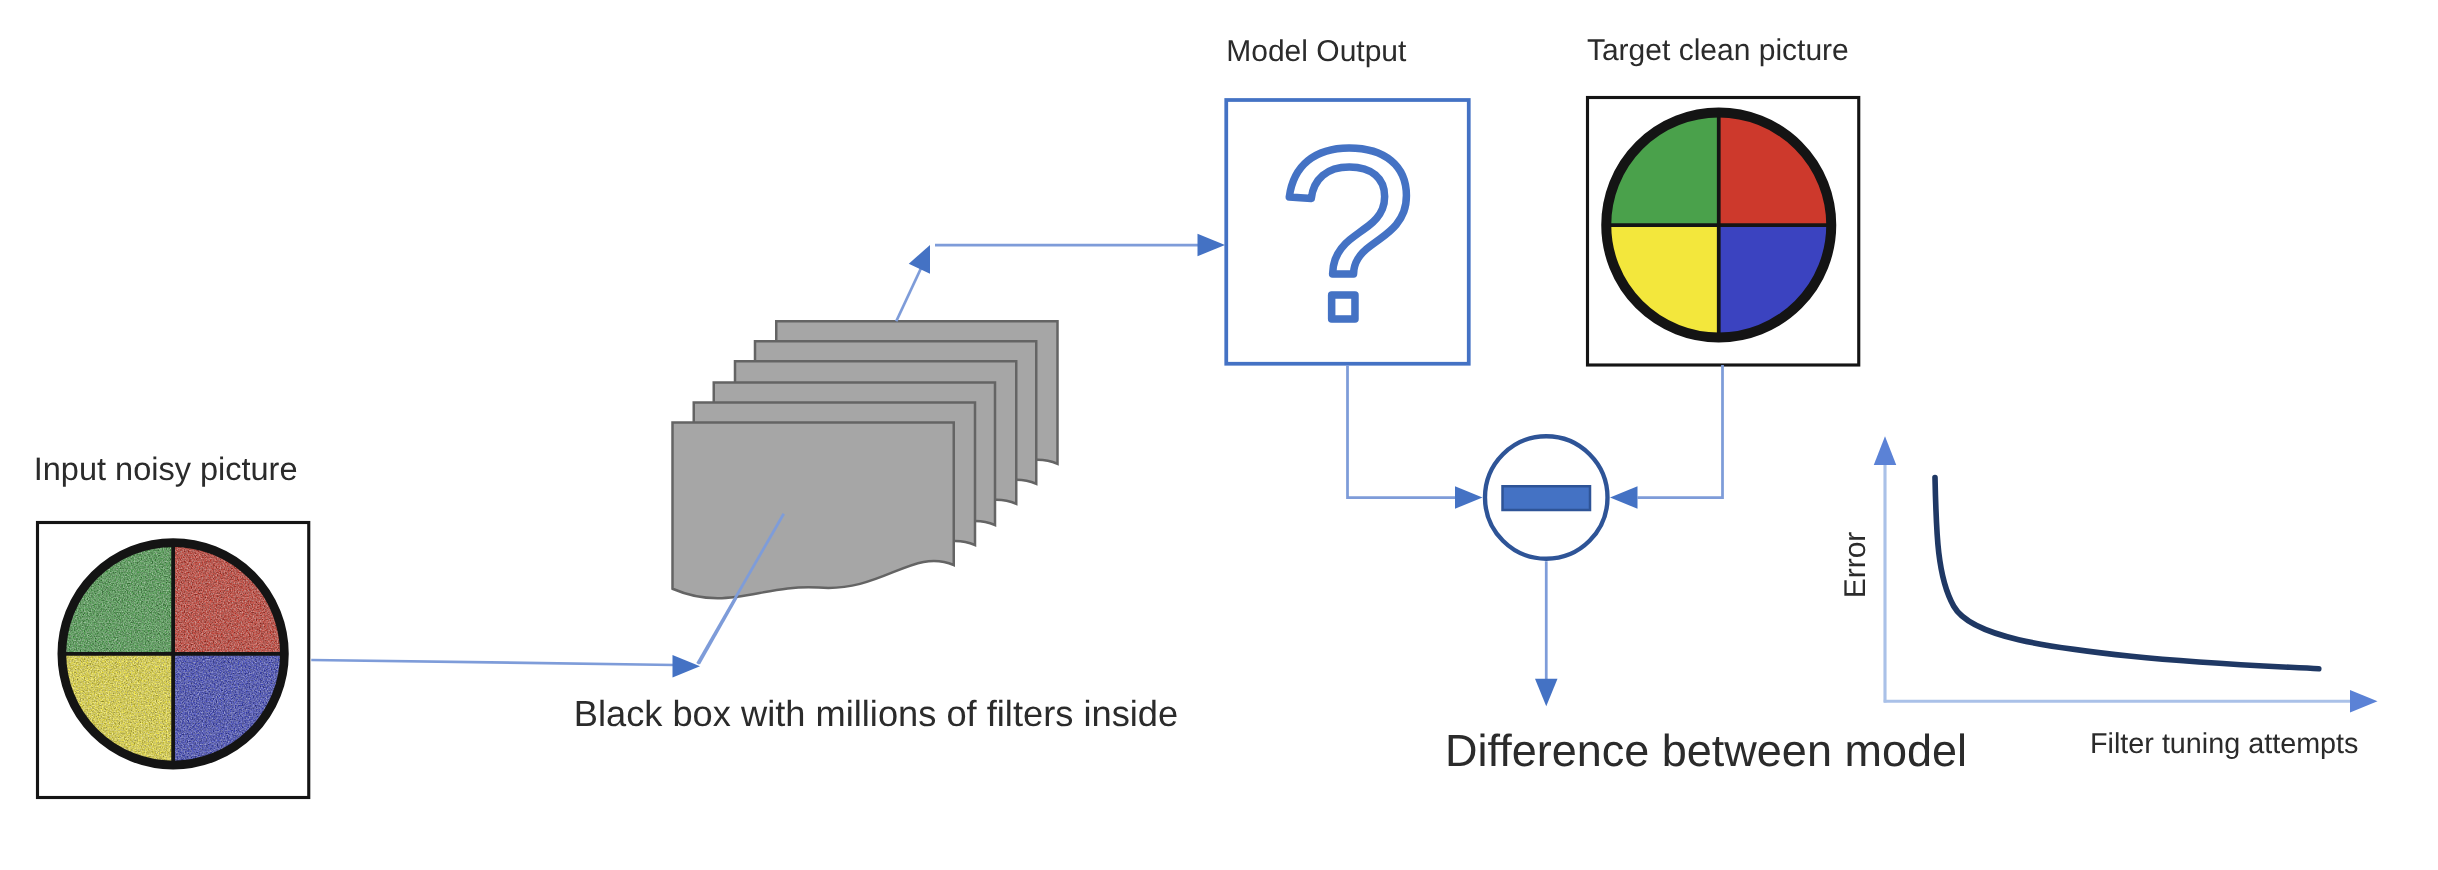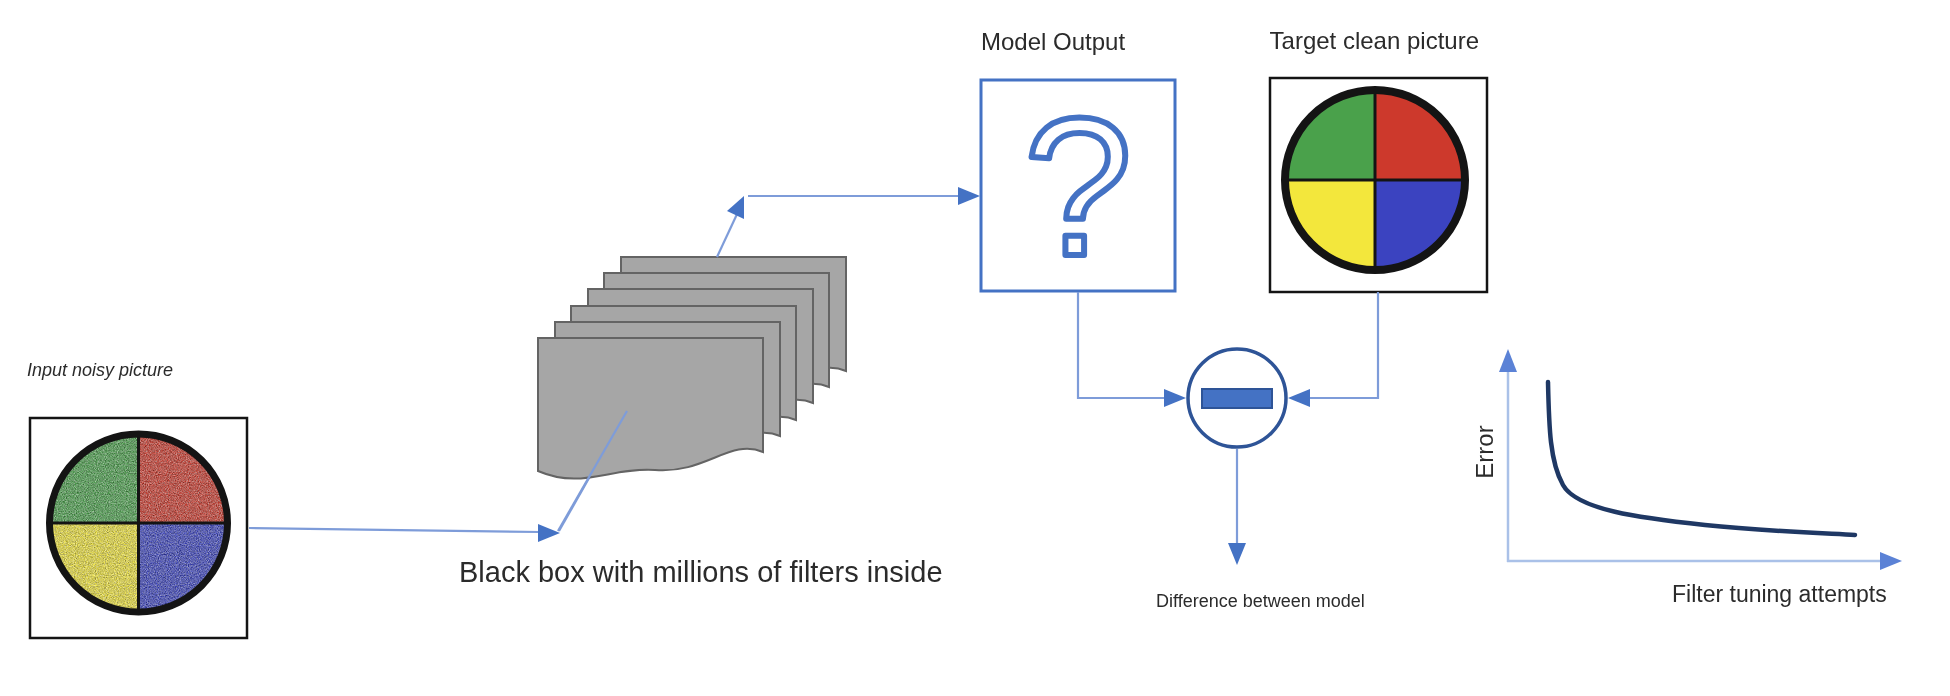--- a/index.html
+++ b/index.html
@@ -11,25 +11,25 @@
     font-family: "Liberation Sans", sans-serif;
     overflow: hidden;
   }
   .canvas svg.layer { position: absolute; left: 0; top: 0; }
   .lbl {
     position: absolute;
     color: var(--text);
     font-family: "Liberation Sans", sans-serif;
     white-space: nowrap;
   }
-  .lbl-input      { left: 27px;   top: 360px; font-size: 18px; font-style: italic; }
+  .lbl-input      { left: 27px;   top: 360px; font-size: 26px; }
   .lbl-blackbox   { left: 443px;  top: 556px; font-size: 29px; margin-left: 16px; }
   .lbl-model      { left: 981px;  top: 28px;  width: 194px; text-align: left; font-size: 24px; }
   .lbl-target     { left: 1262px; top: 27px;  width: 217px; text-align: right; font-size: 24px; }
-  .lbl-diff       { left: 1156px; top: 585px; font-size: 18px; line-height: 32px; }
+  .lbl-diff       { left: 1156px; top: 585px; font-size: 36px; line-height: 32px; }
   .lbl-error      { left: 1425px; top: 438px; width: 120px; text-align: center; font-size: 24px;
                     transform: rotate(-90deg); }
   .lbl-xaxis      { left: 1672px; top: 581px; font-size: 23px; }
 
   
   .connector   { stroke: var(--connector); stroke-width: 2.2; fill: none; }
   .axisline    { stroke: var(--axis); stroke-width: 2.5; fill: none; }
   .ah          { fill: var(--arrowhead); stroke: none; }
   .axis-ah     { fill: var(--axis_arrowhead); stroke: none; }
   .sheet       { fill: var(--sheet_fill); stroke: var(--sheet_border); stroke-width: 2; }

